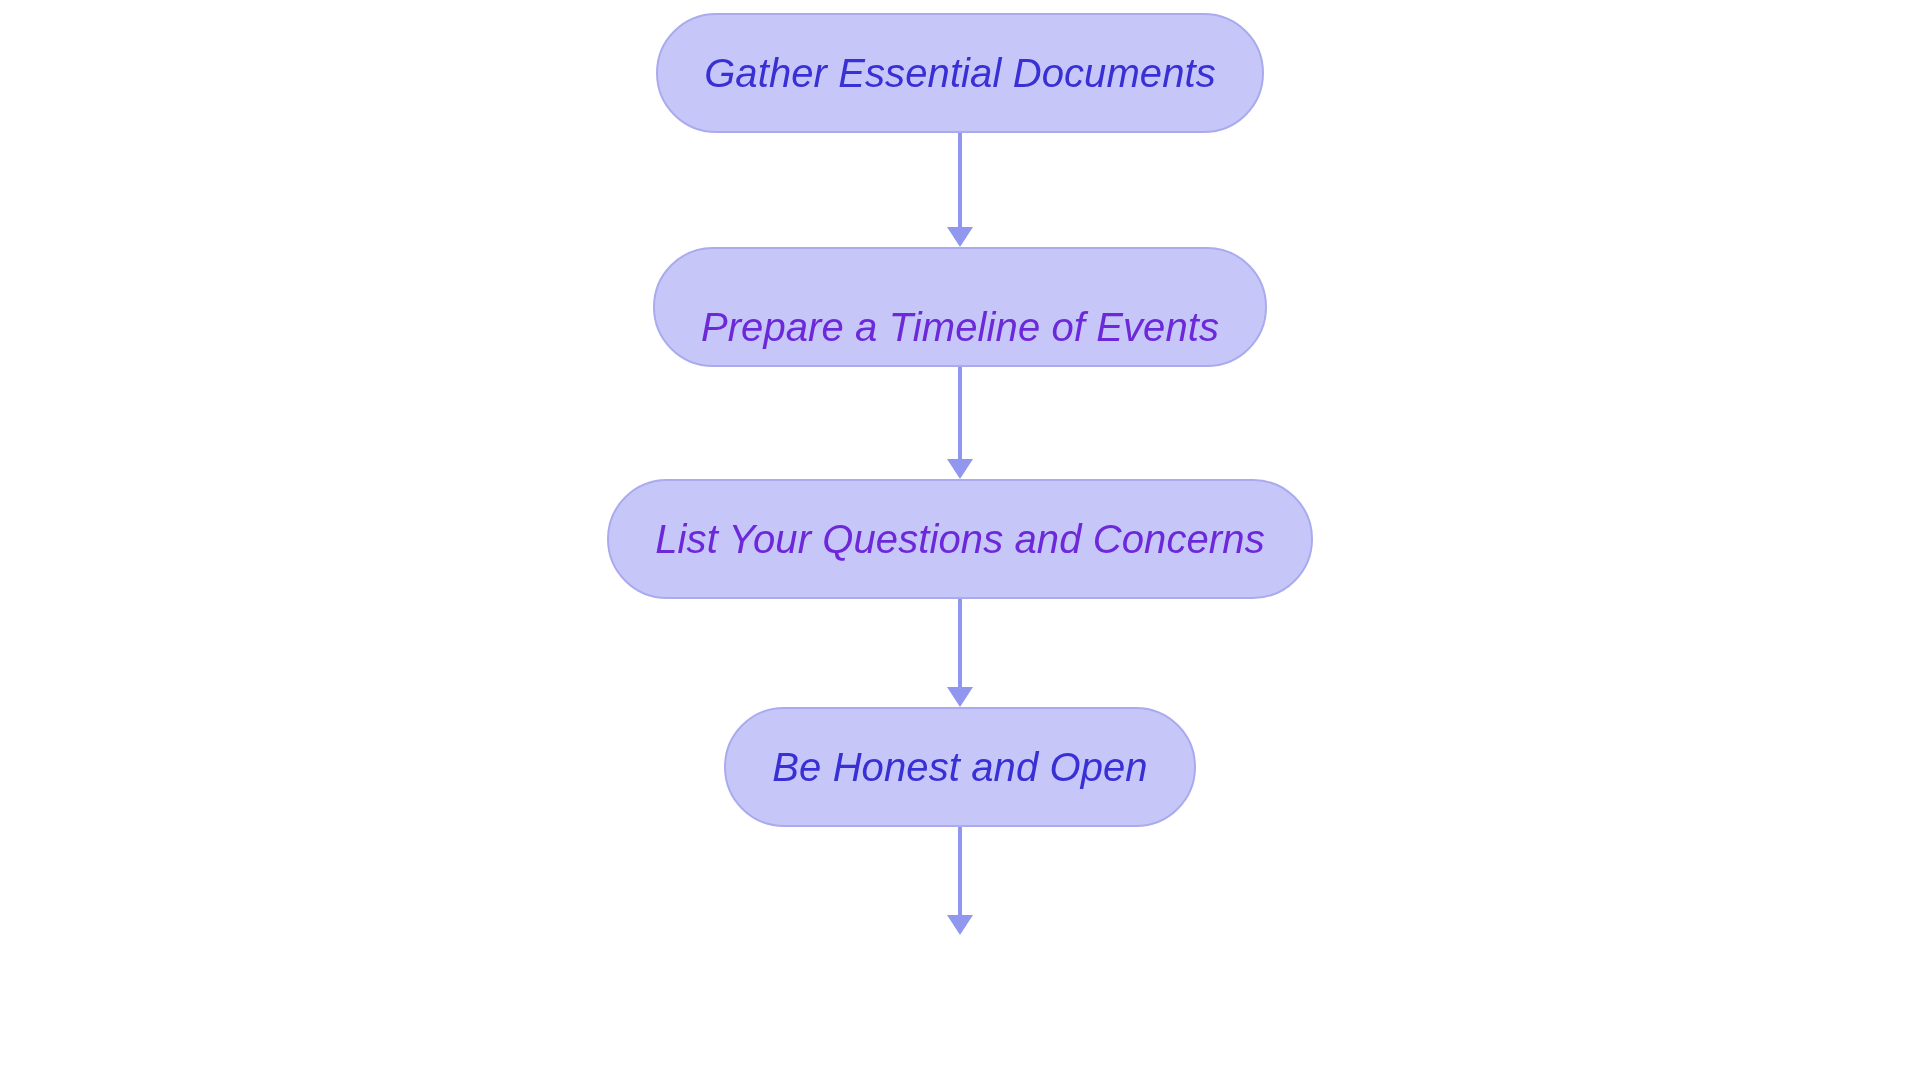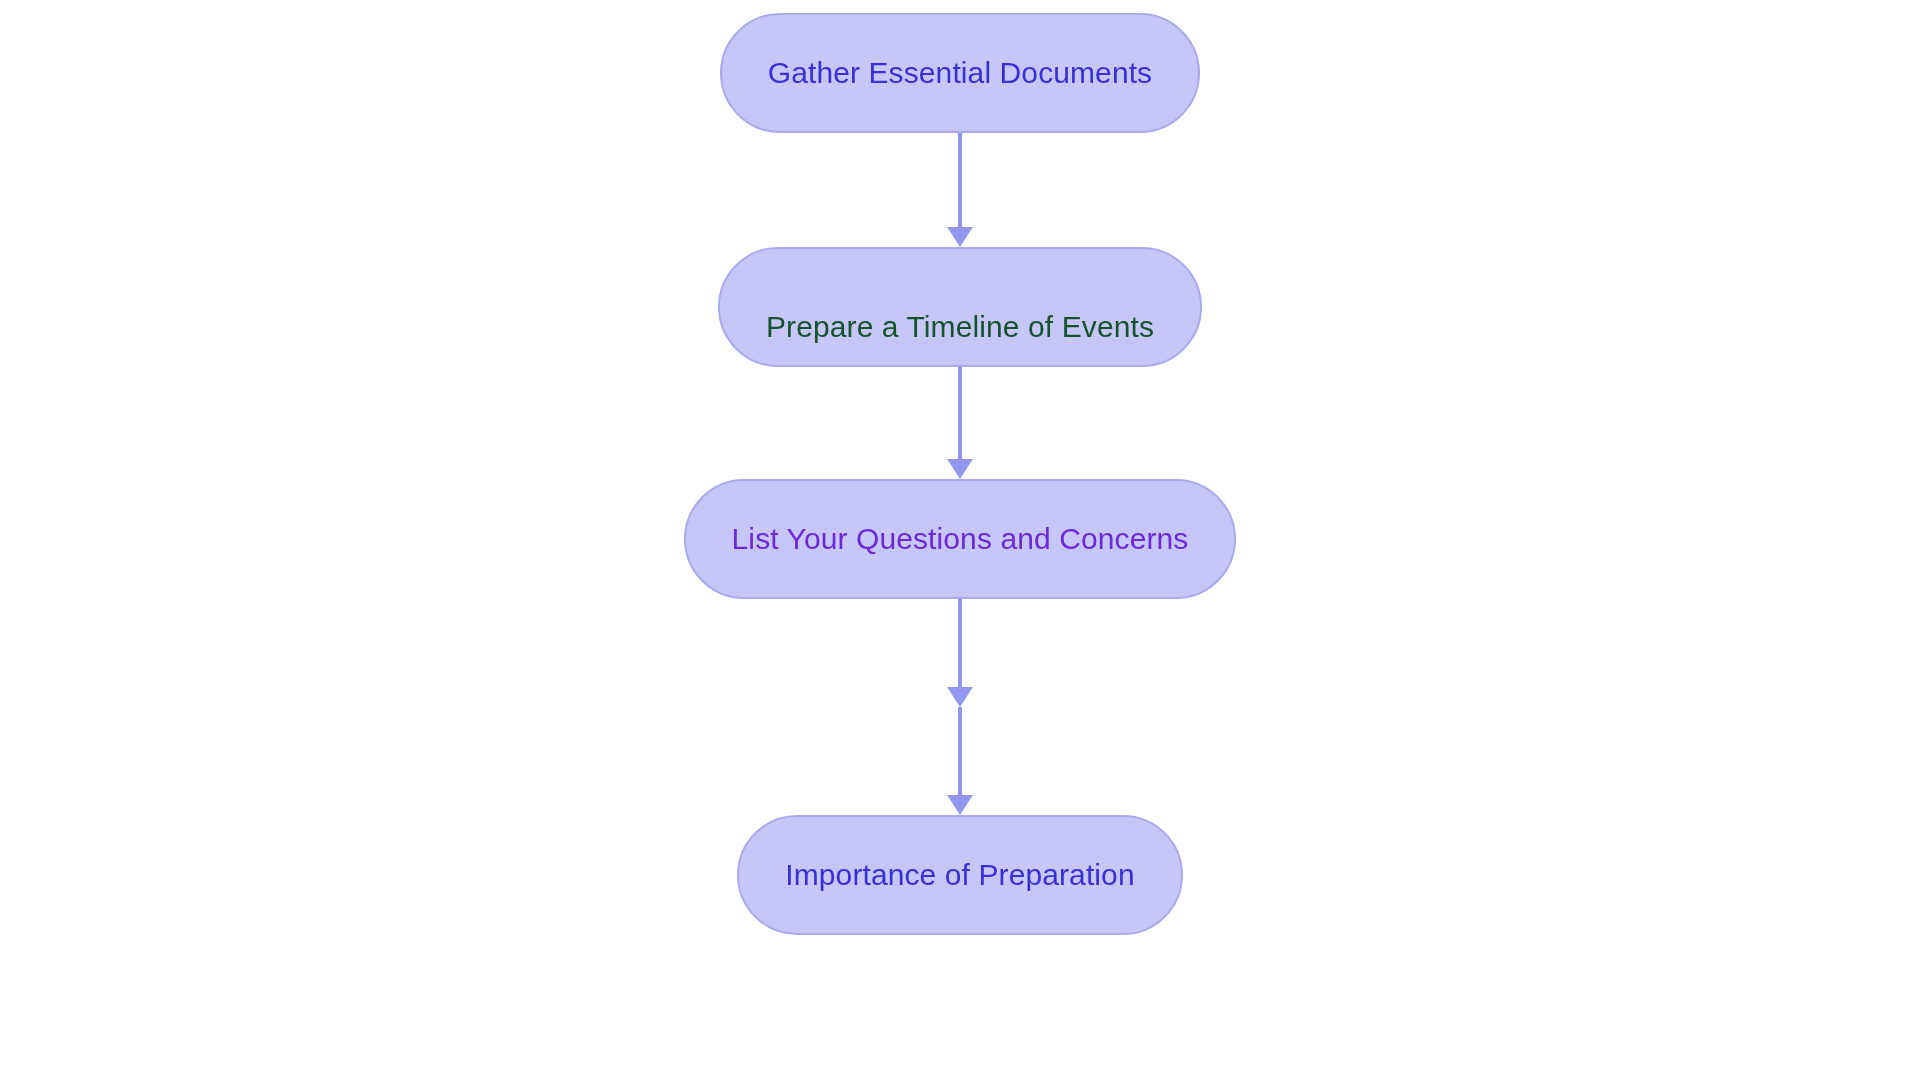--- a/index.html
+++ b/index.html
@@ -40,26 +40,27 @@
     background: #c6c7f8;
     border: 2px solid #a9abee;
     display: flex;
     align-items: center;
     justify-content: center;
     padding: 0 46px;
     flex: 0 0 auto;
   }
 
   .node-label {
-    font-size: 30px;
+    font-size: 40px;
     line-height: 1;
     color: #382fd4;
     white-space: nowrap;
     letter-spacing: 0.1px;
     font-weight: 400;
+    font-style: italic;
   }
 
   
   .connector {
     position: relative;
     width: 40px;
     flex: 0 0 auto;
     display: flex;
     flex-direction: column;
     align-items: center;
@@ -98,41 +99,41 @@
     <div class="node" style="background: rgb(198, 199, 248); border-color: rgb(169, 171, 238);">
       <span class="node-label" style="color: rgb(56, 47, 212);">Gather Essential Documents</span>
     </div>
 
     <div class="connector gap-1">
       <div class="connector-line" style="background: rgb(145, 151, 238);"></div>
       <div class="connector-head" style="border-top-color: rgb(145, 151, 238);"></div>
     </div>
 
     <div class="node" style="background: rgb(198, 199, 248); border-color: rgb(169, 171, 238);">
-      <span class="node-label" style="color: #14532d; margin-top: 40px;">Prepare a Timeline of Events</span>
+      <span class="node-label" style="color: #6d28d9; margin-top: 40px;">Prepare a Timeline of Events</span>
     </div>
 
     <div class="connector gap-2">
       <div class="connector-line" style="background: rgb(145, 151, 238);"></div>
       <div class="connector-head" style="border-top-color: rgb(145, 151, 238);"></div>
     </div>
 
     <div class="node" style="background: rgb(198, 199, 248); border-color: rgb(169, 171, 238);">
       <span class="node-label" style="color: #6d28d9;">List Your Questions and Concerns</span>
     </div>
 
     <div class="connector gap-3">
       <div class="connector-line" style="background: rgb(145, 151, 238);"></div>
       <div class="connector-head" style="border-top-color: rgb(145, 151, 238);"></div>
     </div>
 
+    <div class="node" style="background: rgb(198, 199, 248); border-color: rgb(169, 171, 238);">
+      <span class="node-label" style="color: rgb(56, 47, 212);">Be Honest and Open</span>
+    </div>
 
     <div class="connector gap-4">
       <div class="connector-line" style="background: rgb(145, 151, 238);"></div>
       <div class="connector-head" style="border-top-color: rgb(145, 151, 238);"></div>
     </div>
 
-    <div class="node" style="background: rgb(198, 199, 248); border-color: rgb(169, 171, 238);">
-      <span class="node-label" style="color: rgb(56, 47, 212);">Importance of Preparation</span>
-    </div>
 
   </div>
 </div>
 
 </body></html>

